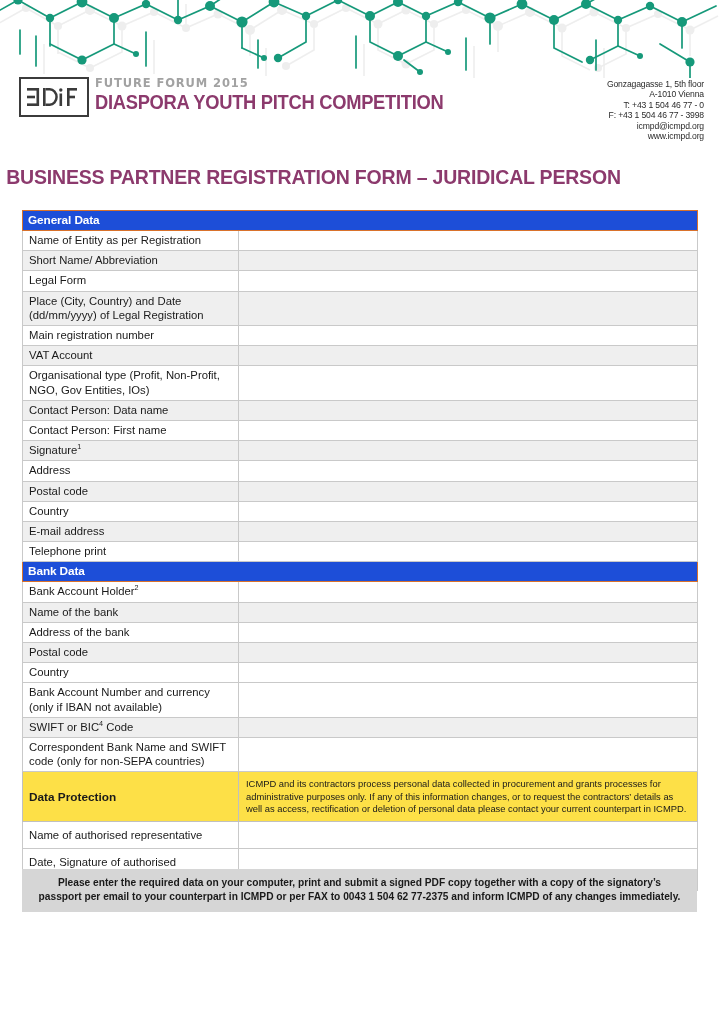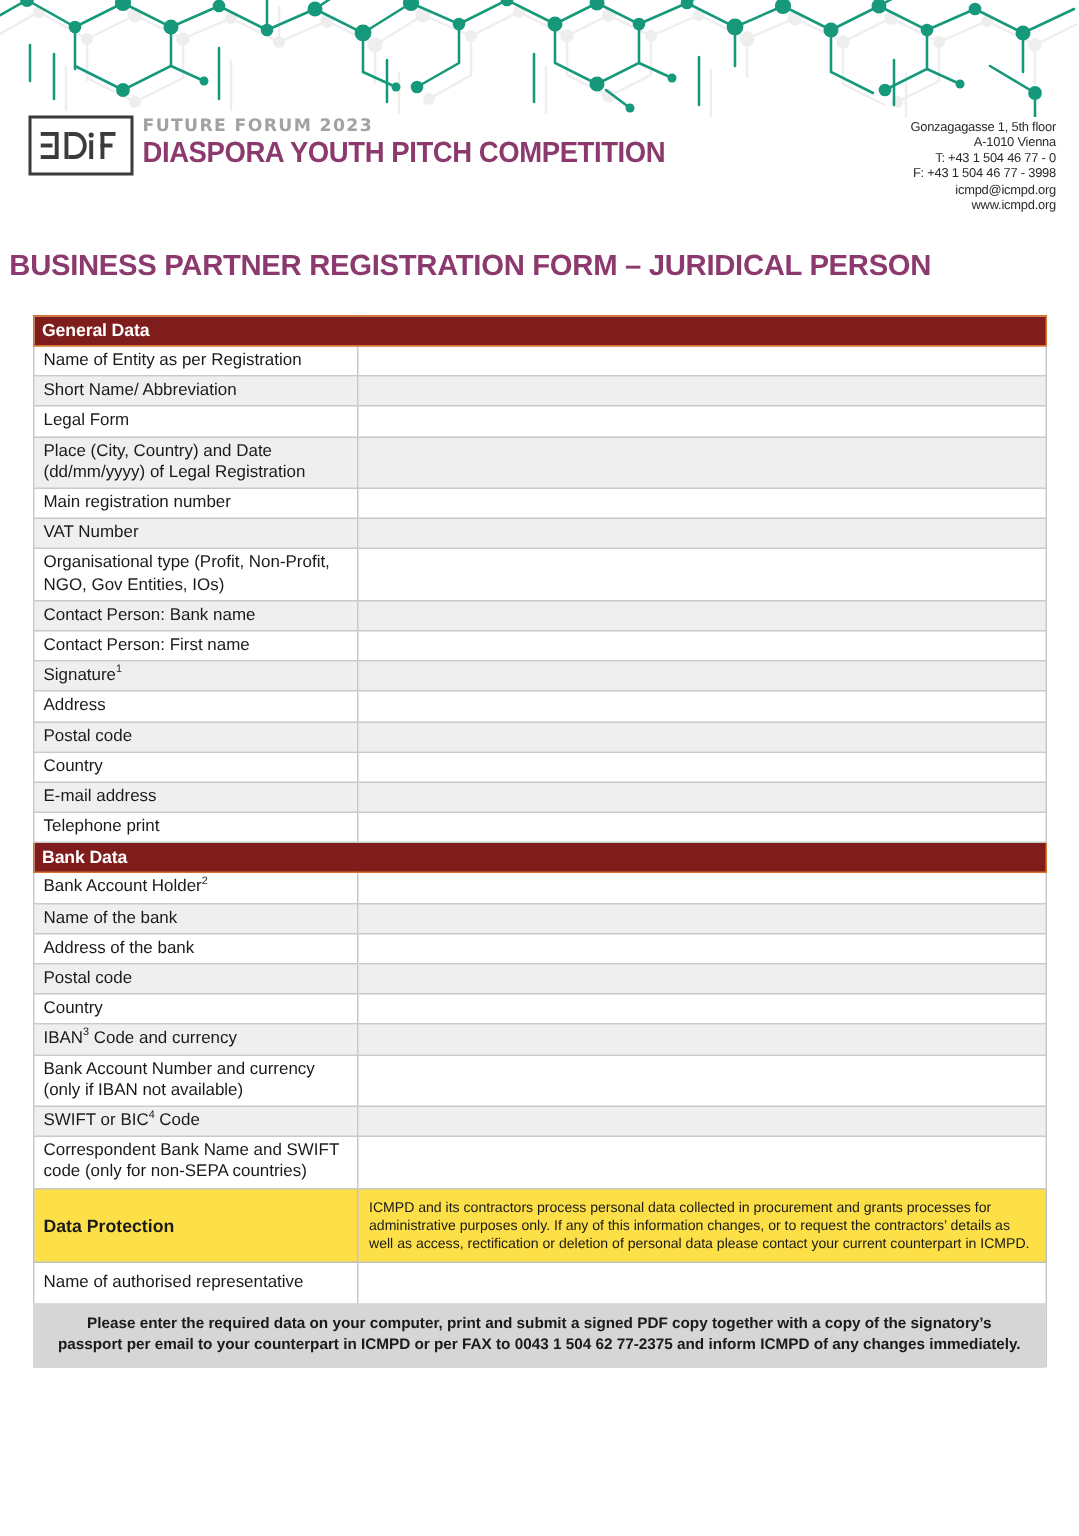--- a/index.html
+++ b/index.html
@@ -83,21 +83,21 @@
   table.form{
     width:100%;
     border-collapse:collapse;
     table-layout:fixed;
     font-size:11.3px;
   }
   table.form col.c1{width:216px;}
   table.form col.c2{width:459px;}
 
   tr.section-head td{
-    background:#7f1d1d;
+    background:#1d4ed8;
     color:#ffffff;
     font-weight:bold;
     font-size:11.8px;
     padding:2px 5px 3px 5px;
     border:1px solid #d9722b;
     letter-spacing:-0.1px;
   }
 
   td.lbl{
     border:1px solid #c9c9c9;
@@ -307,21 +307,21 @@
         <circle cx="33.8" cy="4" r="1.7"></circle>
 
         <rect x="40" y="2" width="2.6" height="18"></rect>
         <rect x="40" y="2" width="10" height="2.6"></rect>
         <rect x="40" y="9.7" width="8" height="2.6"></rect>
       </g>
     </svg>
   </div>
 
   <div class="brand">
-    <div class="brand-sup">FUTURE FORUM 2023</div>
+    <div class="brand-sup">FUTURE FORUM 2015</div>
     <div class="brand-main">DIASPORA YOUTH PITCH COMPETITION</div>
   </div>
 
   <div class="addr">
     <div>Gonzagagasse 1, 5th floor</div>
     <div>A-1010 Vienna</div>
     <div>T: +43 1 504 46 77 - 0</div>
     <div>F: +43 1 504 46 77 - 3998</div>
     <div>icmpd@icmpd.org</div>
     <div>www.icmpd.org</div>
@@ -356,29 +356,29 @@
       </tr>
       <tr class="shade">
         <td class="lbl">Place (City, Country) and Date (dd/mm/yyyy) of Legal Registration</td>
         <td class="val"></td>
       </tr>
       <tr class="plain">
         <td class="lbl">Main registration number</td>
         <td class="val"></td>
       </tr>
       <tr class="shade">
-        <td class="lbl">VAT Number</td>
+        <td class="lbl">VAT Account</td>
         <td class="val"></td>
       </tr>
       <tr class="plain">
         <td class="lbl">Organisational type (Profit, Non-Profit, NGO, Gov Entities, IOs)</td>
         <td class="val"></td>
       </tr>
       <tr class="shade">
-        <td class="lbl">Contact Person: Bank name</td>
+        <td class="lbl">Contact Person: Data name</td>
         <td class="val"></td>
       </tr>
       <tr class="plain">
         <td class="lbl">Contact Person: First name</td>
         <td class="val"></td>
       </tr>
       <tr class="shade">
         <td class="lbl"><span>Signature</span><sup>1</sup></td>
         <td class="val"></td>
       </tr>
@@ -418,24 +418,20 @@
       <tr class="plain">
         <td class="lbl">Address of the bank</td>
         <td class="val"></td>
       </tr>
       <tr class="shade">
         <td class="lbl">Postal code</td>
         <td class="val"></td>
       </tr>
       <tr class="plain">
         <td class="lbl">Country</td>
-        <td class="val"></td>
-      </tr>
-      <tr class="shade">
-        <td class="lbl"><span>IBAN<sup>3</sup> Code and currency</span></td>
         <td class="val"></td>
       </tr>
       <tr class="plain">
         <td class="lbl">Bank Account Number and currency (only if IBAN not available)</td>
         <td class="val"></td>
       </tr>
       <tr class="shade">
         <td class="lbl"><span>SWIFT or BIC<sup>4</sup> Code</span></td>
         <td class="val"></td>
       </tr>

